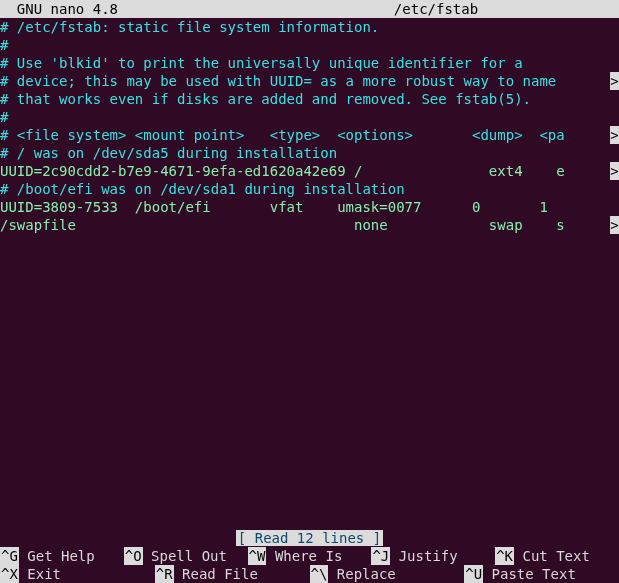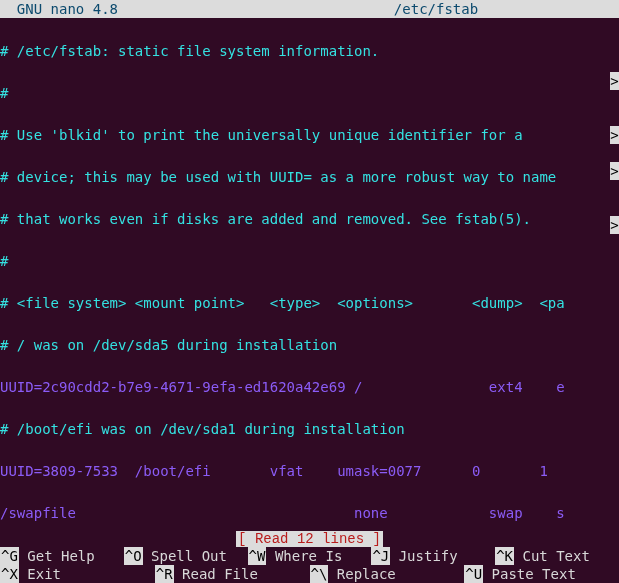--- a/index.html
+++ b/index.html
@@ -14,54 +14,53 @@
   }
   .wrap {
     position: relative;
     width: 100%; height: 100%;
     background: #300a24;
     display: flex;
     flex-direction: column;
   }
   .titlebar {
     background: #dcdcdc;
-    color: #0c4a6e;
+    color: #000000;
     height: 18px;
     display: flex;
     white-space: pre;
     gap: 6px;
   }
   .titlebar .left { flex: 0 0 auto; }
   .titlebar .center { flex: 1 1 auto; text-align: center; padding-left: 89px; margin-left: 40px;}
   .content {
     flex: 1 1 auto;
     position: relative;
     white-space: pre;
   }
-  .line { height: 18px; margin-top: 24px; }
+  .line { height: 18px; }
   .comment { color: #34e2e2; }
-  .plain { color: #8b5cf6; }
+  .plain { color: #86efac; }
   .overflow-marker {
     position: absolute;
     right: 0;
     width: 9px; height: 18px;
     background: #dcdcdc;
     color: #000;
     text-align: center;
   }
   .status {
     text-align: center;
     color: #d8d8d8;
     height: 18px;
   }
   .status span.inv {
     background: #dcdcdc;
-    color: #b91c1c;
+    color: #0c4a6e;
     padding: 0 2px;
-    font-family: Liberation Mono, monospace;
   }
   .help {
     height: 36px;
   }
   .help-row { height: 18px; display: flex; }
   .hint { flex: 1 1 0; white-space: pre; color: #d8d8d8; }
   .key {
     background: #dcdcdc;
     color: #000;
     display: inline-block;

